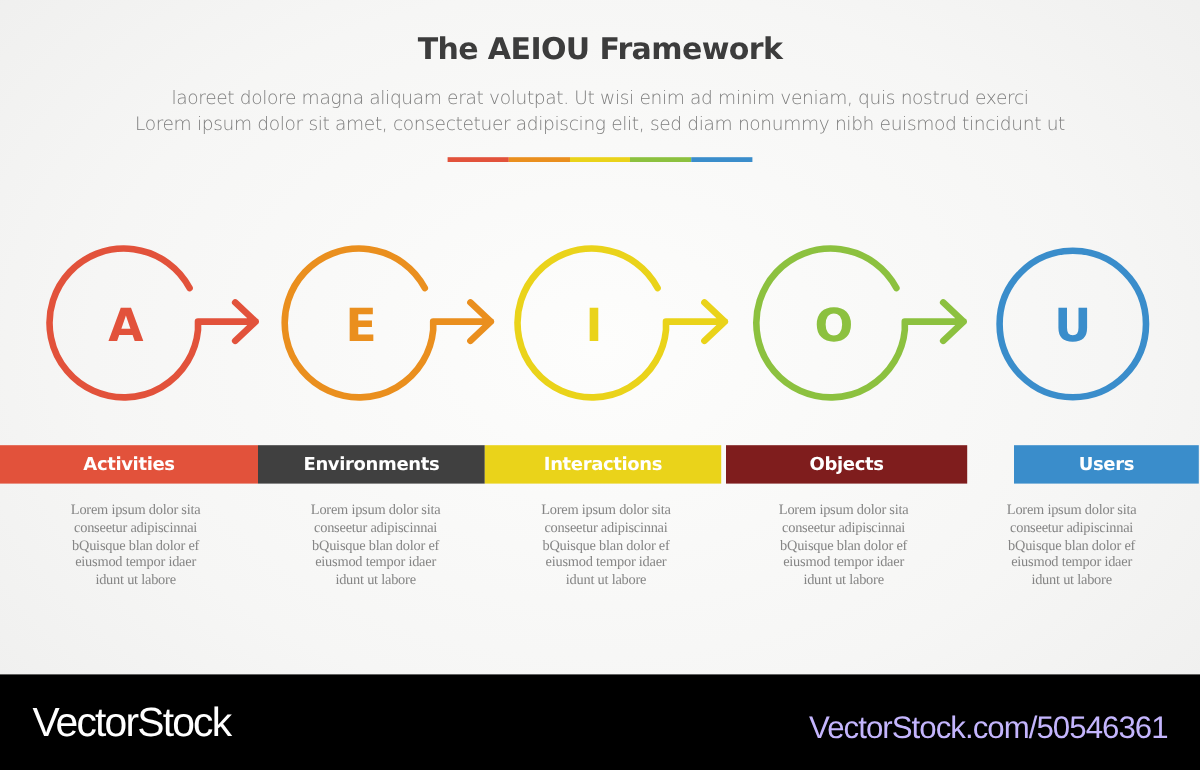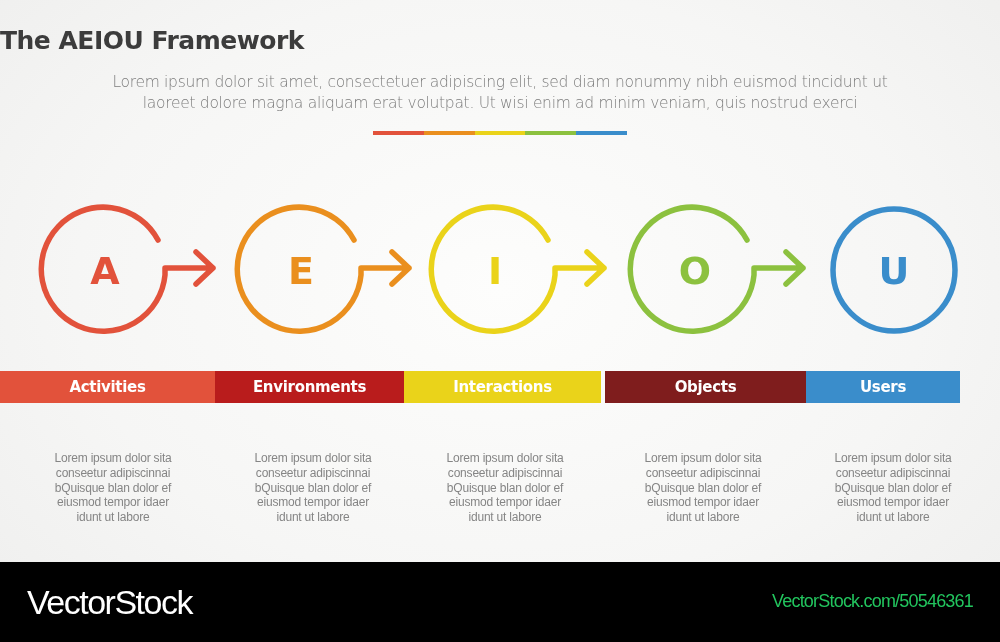--- a/index.html
+++ b/index.html
@@ -2,21 +2,21 @@
 <html><head>
 <meta charset="utf-8">
 <style>
   html, body { margin: 0; padding: 0; }
   body {
     width: 1000px; height: 642px; overflow: hidden; position: relative;
     background: radial-gradient(ellipse at 50% 45%, #fdfdfc 0%, #f6f6f5 60%, #eeeeed 100%);
     font-family: "Liberation Sans", sans-serif;
   }
   .title {
-    position: absolute; top: 26px; left: 0; width: 1000px; text-align: left;
+    position: absolute; top: 26px; left: 0; width: 1000px; text-align: center;
     font-family: "DejaVu Sans", sans-serif; font-weight: bold; font-size: 25px;
     color: #3c3c3c; letter-spacing: -0.5px;
   }
   .subtitle {
     position: absolute; top: 72px; left: 60px; width: 880px; text-align: center;
     font-family: "DejaVu Sans", sans-serif; font-size: 15.5px; line-height: 21px;
     color: #7d7d7d; font-weight: 300; letter-spacing: -0.3px;
   }
   .divider { position: absolute; top: 131px; left: 373px; width: 254px; height: 4px; display: flex; }
   .divider span { flex: 1; height: 4px; }
@@ -24,43 +24,42 @@
   .letter {
     font-family: "DejaVu Sans", sans-serif; font-weight: bold; font-size: 38px;
   }
   .band { position: absolute; top: 371px; height: 32px; display: flex; align-items: center; justify-content: center; text-align: center; }
   .band-label {
     color: #ffffff; font-family: "DejaVu Sans", sans-serif; font-weight: bold; font-size: 15px;
     letter-spacing: -0.3px;
   }
   .desc {
     position: absolute; top: 417px; width: 190px; text-align: center;
-    font-family: Liberation Sans, sans-serif; font-size: 12px; line-height: 14.8px; color: #858585;
+    font-family: Liberation Serif, serif; font-size: 12px; line-height: 14.8px; color: #858585;
     letter-spacing: -0.2px;
-    margin-top: 34px;
   }
   .footer {
     position: absolute; left: 0; top: 562px; width: 1000px; height: 80px; background: #000000;
   }
   .brand {
     position: absolute; left: 27px; top: 21px; color: #ffffff;
     font-family: "Liberation Sans", sans-serif; font-size: 34px; letter-spacing: -1.5px;
   }
   .stock-id {
-    position: absolute; right: 27px; top: 29px; color: #22c55e;
-    font-family: "Liberation Sans", sans-serif; font-size: 18px; letter-spacing: -0.8px;
+    position: absolute; right: 27px; top: 29px; color: #c4b5fd;
+    font-family: "Liberation Sans", sans-serif; font-size: 26px; letter-spacing: -0.8px;
   }
 </style>
 </head>
 <body>
 
 <div class="title">The AEIOU Framework</div>
 <div class="subtitle">
+  <div>laoreet dolore magna aliquam erat volutpat. Ut wisi enim ad minim veniam, quis nostrud exerci</div>
   <div>Lorem ipsum dolor sit amet, consectetuer adipiscing elit, sed diam nonummy nibh euismod tincidunt ut</div>
-  <div>laoreet dolore magna aliquam erat volutpat. Ut wisi enim ad minim veniam, quis nostrud exerci</div>
 </div>
 
 <div class="divider">
   <span style="background:#e2523b"></span>
   <span style="background:#ea8f1e"></span>
   <span style="background:#ead31a"></span>
   <span style="background:#8cc13f"></span>
   <span style="background:#3a8dcb"></span>
 </div>
 
@@ -88,30 +87,30 @@
 
   <g>
     <circle cx="894" cy="270" r="61" fill="none" stroke="#3a8dcb" stroke-width="5.5"></circle>
     <text class="letter" x="894" y="284" text-anchor="middle" fill="#3a8dcb">U</text>
   </g>
 </svg>
 
 <div class="band" style="left:0;width:215px;background:#e2523b">
   <span class="band-label">Activities</span>
 </div>
-<div class="band" style="left:215px;width:189px;background:#b91c1c">
+<div class="band" style="left:215px;width:189px;background:#404040">
   <span class="band-label">Environments</span>
 </div>
 <div class="band" style="left:404px;width:197px;background:#ead31a">
   <span class="band-label">Interactions</span>
 </div>
 <div class="band" style="left:605px;width:201px;background:#7f1d1d">
   <span class="band-label">Objects</span>
 </div>
-<div class="band" style="left:806px;width:154px;background:#3a8dcb">
+<div class="band" style="left:845px;width:154px;background:#3a8dcb">
   <span class="band-label">Users</span>
 </div>
 
 <div class="desc" style="left:18px">
   <div>Lorem ipsum dolor sita</div>
   <div>conseetur adipiscinnai</div>
   <div>bQuisque blan dolor ef</div>
   <div>eiusmod tempor idaer</div>
   <div>idunt ut labore</div>
 </div>

